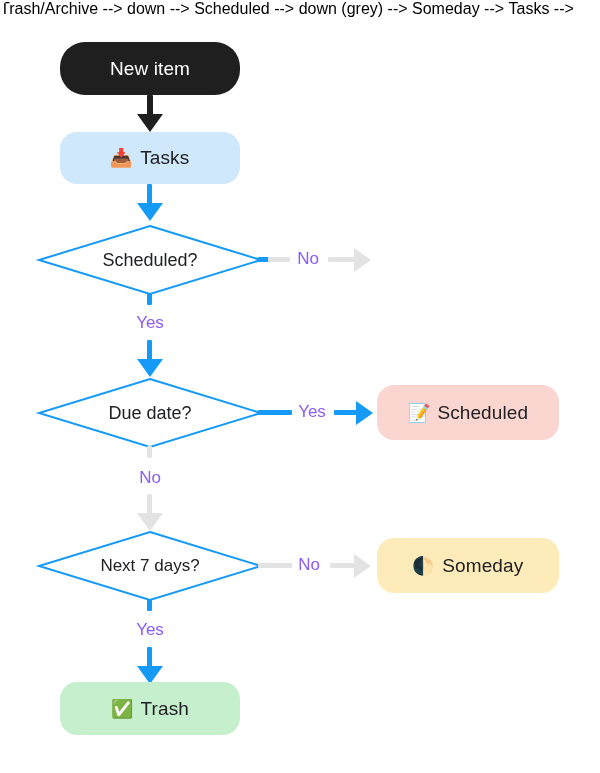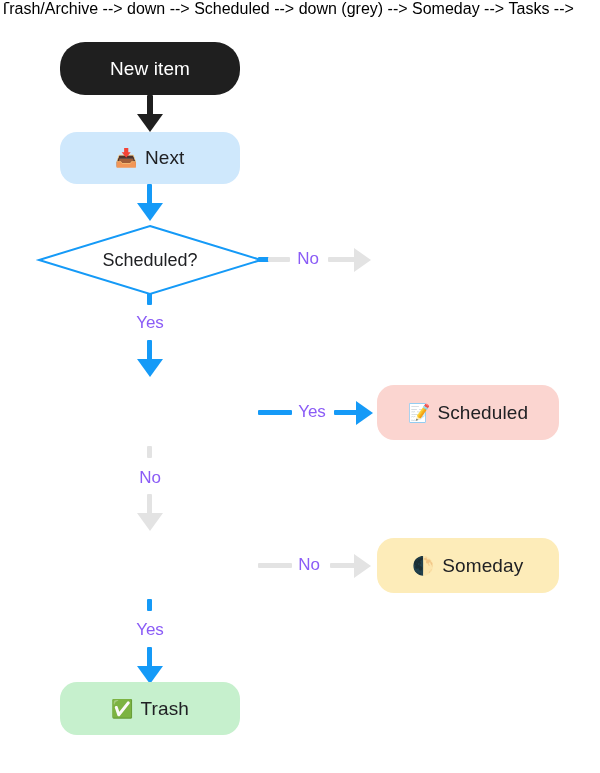--- a/index.html
+++ b/index.html
@@ -125,21 +125,21 @@
     <span>New item</span>
   </div>
 
   
   <div class="vline" style="left:147px; top:95px; width:6px; height:22px; background:#1f1f1f;"></div>
   <div class="arrow-down black" style="left:137px; top:114px;"></div>
 
   
   <div class="node" style="left:60px; top:132px; width:180px; height:52px; background:#cfe8fc;">
     <span class="emoji">📥</span>
-    <span>Next</span>
+    <span>Tasks</span>
   </div>
 
   
   <div class="vline blue" style="left:147px; top:184px; height:22px;"></div>
   <div class="arrow-down blue" style="left:137px; top:203px;"></div>
 
   
   <div class="diamond-wrap" style="left:38px; top:225px; width:224px; height:70px;">
     <svg width="224" height="70" viewBox="0 0 224 70">
       <polygon points="112,1 223,35 112,69 1,35" fill="#ffffff" stroke="#159af7" stroke-width="2"></polygon>
@@ -157,39 +157,55 @@
   <div class="arrow-right grey" style="left:354px; top:248px;"></div>
 
 
    down --&gt;
   <div class="vline blue" style="left:147px; top:293px; height:12px;"></div>
   <div class="edge-label" style="left:126px; top:313px; width:48px;">Yes</div>
   <div class="vline blue" style="left:147px; top:340px; height:22px;"></div>
   <div class="arrow-down blue" style="left:137px; top:359px;"></div>
 
   
+  <div class="diamond-wrap" style="left:38px; top:378px; width:224px; height:70px;">
+    <svg width="224" height="70" viewBox="0 0 224 70">
+      <polygon points="112,1 223,35 112,69 1,35" fill="#ffffff" stroke="#159af7" stroke-width="2"></polygon>
+    </svg>
+    <div class="diamond-label">
+      <span>Due date?</span>
+    </div>
+  </div>
 
    Scheduled --&gt;
   <div class="hline blue" style="left:258px; top:410px; width:34px;"></div>
   <div class="edge-label" style="left:292px; top:402px; width:40px;">Yes</div>
   <div class="hline blue" style="left:334px; top:410px; width:24px;"></div>
   <div class="arrow-right blue" style="left:356px; top:401px;"></div>
 
   <div class="node" style="left:377px; top:385px; width:182px; height:55px; background:#fbd5d0;">
     <span class="emoji">📝</span>
     <span>Scheduled</span>
   </div>
 
    down (grey) --&gt;
   <div class="vline grey" style="left:147px; top:446px; height:12px;"></div>
   <div class="edge-label" style="left:130px; top:468px; width:40px;">No</div>
   <div class="vline grey" style="left:147px; top:494px; height:22px;"></div>
   <div class="arrow-down grey" style="left:137px; top:513px;"></div>
 
   
+  <div class="diamond-wrap" style="left:38px; top:531px; width:224px; height:70px;">
+    <svg width="224" height="70" viewBox="0 0 224 70">
+      <polygon points="112,1 223,35 112,69 1,35" fill="#ffffff" stroke="#159af7" stroke-width="2"></polygon>
+    </svg>
+    <div class="diamond-label" style="font-size:17px;">
+      <span>Next 7 days?</span>
+    </div>
+  </div>
 
    Someday --&gt;
   <div class="hline grey" style="left:258px; top:563px; width:34px;"></div>
   <div class="edge-label" style="left:292px; top:555px; width:34px;">No</div>
   <div class="hline grey" style="left:330px; top:563px; width:26px;"></div>
   <div class="arrow-right grey" style="left:354px; top:554px;"></div>
 
   <div class="node" style="left:377px; top:538px; width:182px; height:55px; background:#fdecb9;">
     <span class="emoji">🌓</span>
     <span>Someday</span>

